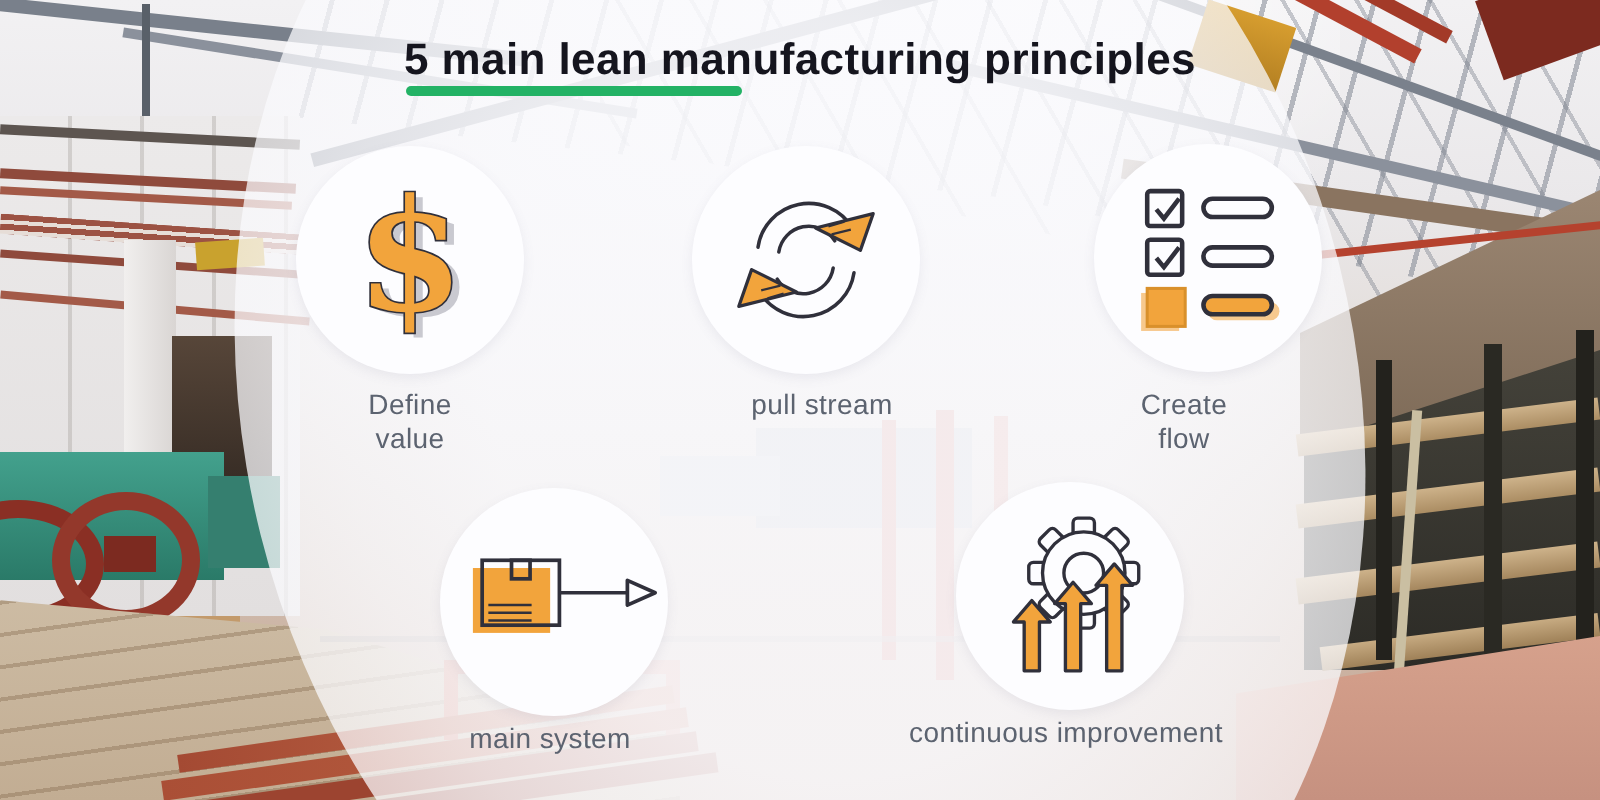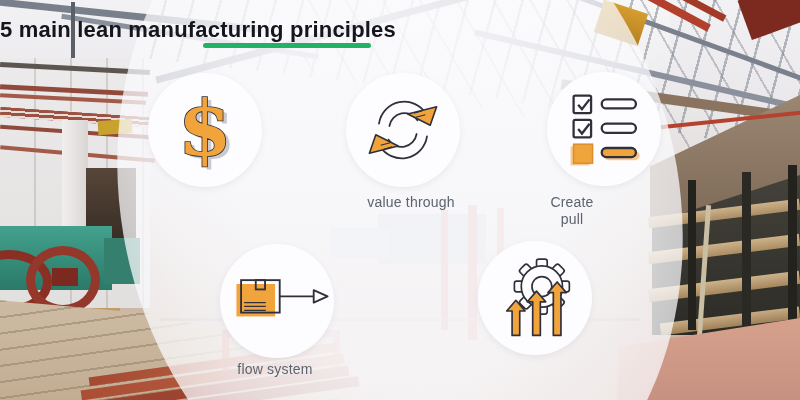--- a/index.html
+++ b/index.html
@@ -68,29 +68,29 @@
   .po1{left:688px;top:180px;width:8px;height:150px;background:#23221d;}
   .po2{left:742px;top:172px;width:9px;height:160px;background:#2a2923;}
   .po3{left:788px;top:165px;width:9px;height:170px;background:#23221d;}
   .pole{left:700px;top:205px;width:5px;height:175px;background:#cabfa2;transform:rotate(4deg);}
   .floor-right{left:618px;top:318px;width:182px;height:82px;background:linear-gradient(180deg,#d6a18c,#c69180);clip-path:polygon(0 35%,100% 0,100% 100%,0 100%);}
   
   .veil{position:absolute;left:122px;top:-150px;width:556px;height:700px;border-radius:50%;
     transform:rotate(-14deg);z-index:1;
     background:radial-gradient(50% 50% at 50% 50%,rgba(250,250,253,.90) 55%,rgba(250,250,253,.82) 82%,rgba(250,250,253,.74) 100%);}
   
-  .title{position:absolute;left:0;top:17px;width:800px;z-index:2;
+  .title{position:absolute;left:0;top:17px;width:800px;text-align:center;z-index:2;
     font-size:22px;font-weight:bold;color:#15151e;letter-spacing:.2px;}
   .underline{position:absolute;left:203px;top:43px;width:168px;height:5px;border-radius:2.5px;background:#23b265;z-index:2;}
   .badge{position:absolute;width:114px;height:114px;border-radius:50%;background:#fdfdff;z-index:2;
     display:flex;align-items:center;justify-content:center;box-shadow:0 2px 6px rgba(110,110,135,.10);}
   .label{position:absolute;z-index:2;text-align:center;color:#5c6370;font-size:14px;line-height:17px;letter-spacing:.2px;}
   .b-1{left:148px;top:73px;}  .l-1{left:125px;top:194px;width:160px;}
   .b-2{left:346px;top:73px;}  .l-2{left:331px;top:194px;width:160px;}
-  .b-3{left:547px;top:72px;}  .l-3{left:492px;top:194px;width:160px;}
+  .b-3{left:547px;top:72px;}  .l-3{left:512px;top:194px;width:160px;}
   .b-4{left:220px;top:244px;} .l-4{left:181px;top:361px;width:188px;}
   .b-5{left:478px;top:241px;} .l-5{left:411px;top:358px;width:244px;}
   svg{display:block;}
 </style>
 </head>
 <body>
 
 <div id="stage">
 
   <div class="photo">
@@ -155,71 +155,75 @@
 
   <div class="title">5 main lean manufacturing principles</div>
   <div class="underline"></div>
 
   <div class="badge b-1">
     <svg viewBox="0 0 100 100" width="84" height="84">
       <text x="55" y="83" font-family="DejaVu Serif, serif" font-size="92" font-weight="bold" text-anchor="middle" fill="#c9c9d0">$</text>
       <text x="50" y="80" font-family="DejaVu Serif, serif" font-size="92" font-weight="bold" text-anchor="middle" fill="#F2A43C" stroke="#30303b" stroke-width="2" paint-order="stroke">$</text>
     </svg>
   </div>
+  <div class="label l-1">
+    <div>Define</div>
+    <div>value</div>
+  </div>
 
   <div class="badge b-2">
     <svg viewBox="0 0 100 100" width="80" height="80">
       <g fill="none" stroke="#30303b" stroke-width="2.2" stroke-linecap="round">
         <path d="M 20 42 A 32 32 0 0 1 79 30"></path>
         <path d="M 33 45 A 19 19 0 0 1 68 38"></path>
         <path d="M 80 58 A 32 32 0 0 1 21 70"></path>
         <path d="M 67 55 A 19 19 0 0 1 32 62"></path>
       </g>
       <polygon points="56,30 92,21 84,44" fill="#F2A43C" stroke="#30303b" stroke-width="2" stroke-linejoin="round"></polygon>
       <path d="M64,29 L74,26 M66,34 L78,31" stroke="#30303b" stroke-width="1.4" fill="none"></path>
       <polygon points="44,70 8,79 16,56" fill="#F2A43C" stroke="#30303b" stroke-width="2" stroke-linejoin="round"></polygon>
       <path d="M36,71 L26,74 M34,66 L22,69" stroke="#30303b" stroke-width="1.4" fill="none"></path>
     </svg>
   </div>
   <div class="label l-2">
-    <div>value through</div>
+    <div>pull stream</div>
   </div>
 
   <div class="badge b-3">
     <svg viewBox="0 0 100 100" width="76" height="76">
       <g stroke="#30303b" stroke-width="3" fill="#fdfdff">
         <rect x="10" y="6" width="23" height="23" rx="2"></rect>
         <rect x="47" y="11" width="45" height="12" rx="6"></rect>
         <rect x="10" y="38" width="23" height="23" rx="2"></rect>
         <rect x="47" y="43" width="45" height="12" rx="6"></rect>
       </g>
       <path d="M16 18 l5 6 l10 -13 M16 50 l5 6 l10 -13" stroke="#30303b" stroke-width="3" fill="none"></path>
       <rect x="6" y="73" width="25" height="25" fill="#f7c98e"></rect>
       <rect x="10" y="70" width="25" height="25" fill="#F2A43C" stroke="#d9902b" stroke-width="2"></rect>
       <rect x="50" y="79" width="47" height="12" rx="6" fill="#f7c98e"></rect>
       <rect x="47" y="75" width="45" height="12" rx="6" fill="#F2A43C" stroke="#30303b" stroke-width="3"></rect>
     </svg>
   </div>
   <div class="label l-3">
     <div>Create</div>
-    <div>pull</div>
+    <div>flow</div>
   </div>
 
   <div class="badge b-4">
     <svg viewBox="0 0 145 100" width="112" height="78">
       <rect x="20" y="28" width="50" height="42" fill="#F2A43C"></rect>
       <rect x="26" y="23" width="50" height="42" fill="none" stroke="#30303b" stroke-width="2.4"></rect>
       <rect x="45" y="23" width="12" height="12" fill="none" stroke="#30303b" stroke-width="2.4"></rect>
       <path d="M30 52 H58 M30 57 H58 M30 62 H58" stroke="#30303b" stroke-width="1.6" fill="none"></path>
       <line x1="76" y1="44" x2="120" y2="44" stroke="#30303b" stroke-width="2.4"></line>
       <polygon points="120,36 138,44 120,52" fill="#fdfdff" stroke="#30303b" stroke-width="2.4" stroke-linejoin="round"></polygon>
     </svg>
   </div>
   <div class="label l-4">
-    <div>flow system</div>
+    <div>main system</div>
   </div>
 
   <div class="badge b-5">
     <svg viewBox="0 0 110 110" width="84" height="84">
       <g fill="#fdfdff" stroke="#30303b" stroke-width="2.2">
         <rect x="57" y="4" width="14" height="14" rx="3" transform="rotate(0 64 40)"></rect>
         <rect x="57" y="4" width="14" height="14" rx="3" transform="rotate(45 64 40)"></rect>
         <rect x="57" y="4" width="14" height="14" rx="3" transform="rotate(90 64 40)"></rect>
         <rect x="57" y="4" width="14" height="14" rx="3" transform="rotate(135 64 40)"></rect>
         <rect x="57" y="4" width="14" height="14" rx="3" transform="rotate(180 64 40)"></rect>
@@ -230,15 +234,16 @@
         <circle cx="64" cy="40" r="13"></circle>
       </g>
       <g fill="#F2A43C" stroke="#30303b" stroke-width="2.2" stroke-linejoin="round">
         <path d="M25 104 V72 H18 L30 58 L42 72 H35 V104 Z"></path>
         <path d="M52 104 V60 H45 L57 46 L69 60 H62 V104 Z"></path>
         <path d="M79 104 V48 H72 L84 34 L96 48 H89 V104 Z"></path>
       </g>
     </svg>
   </div>
   <div class="label l-5">
+    <div>continuous improvement</div>
   </div>
 
 </div>
 
 </body></html>

